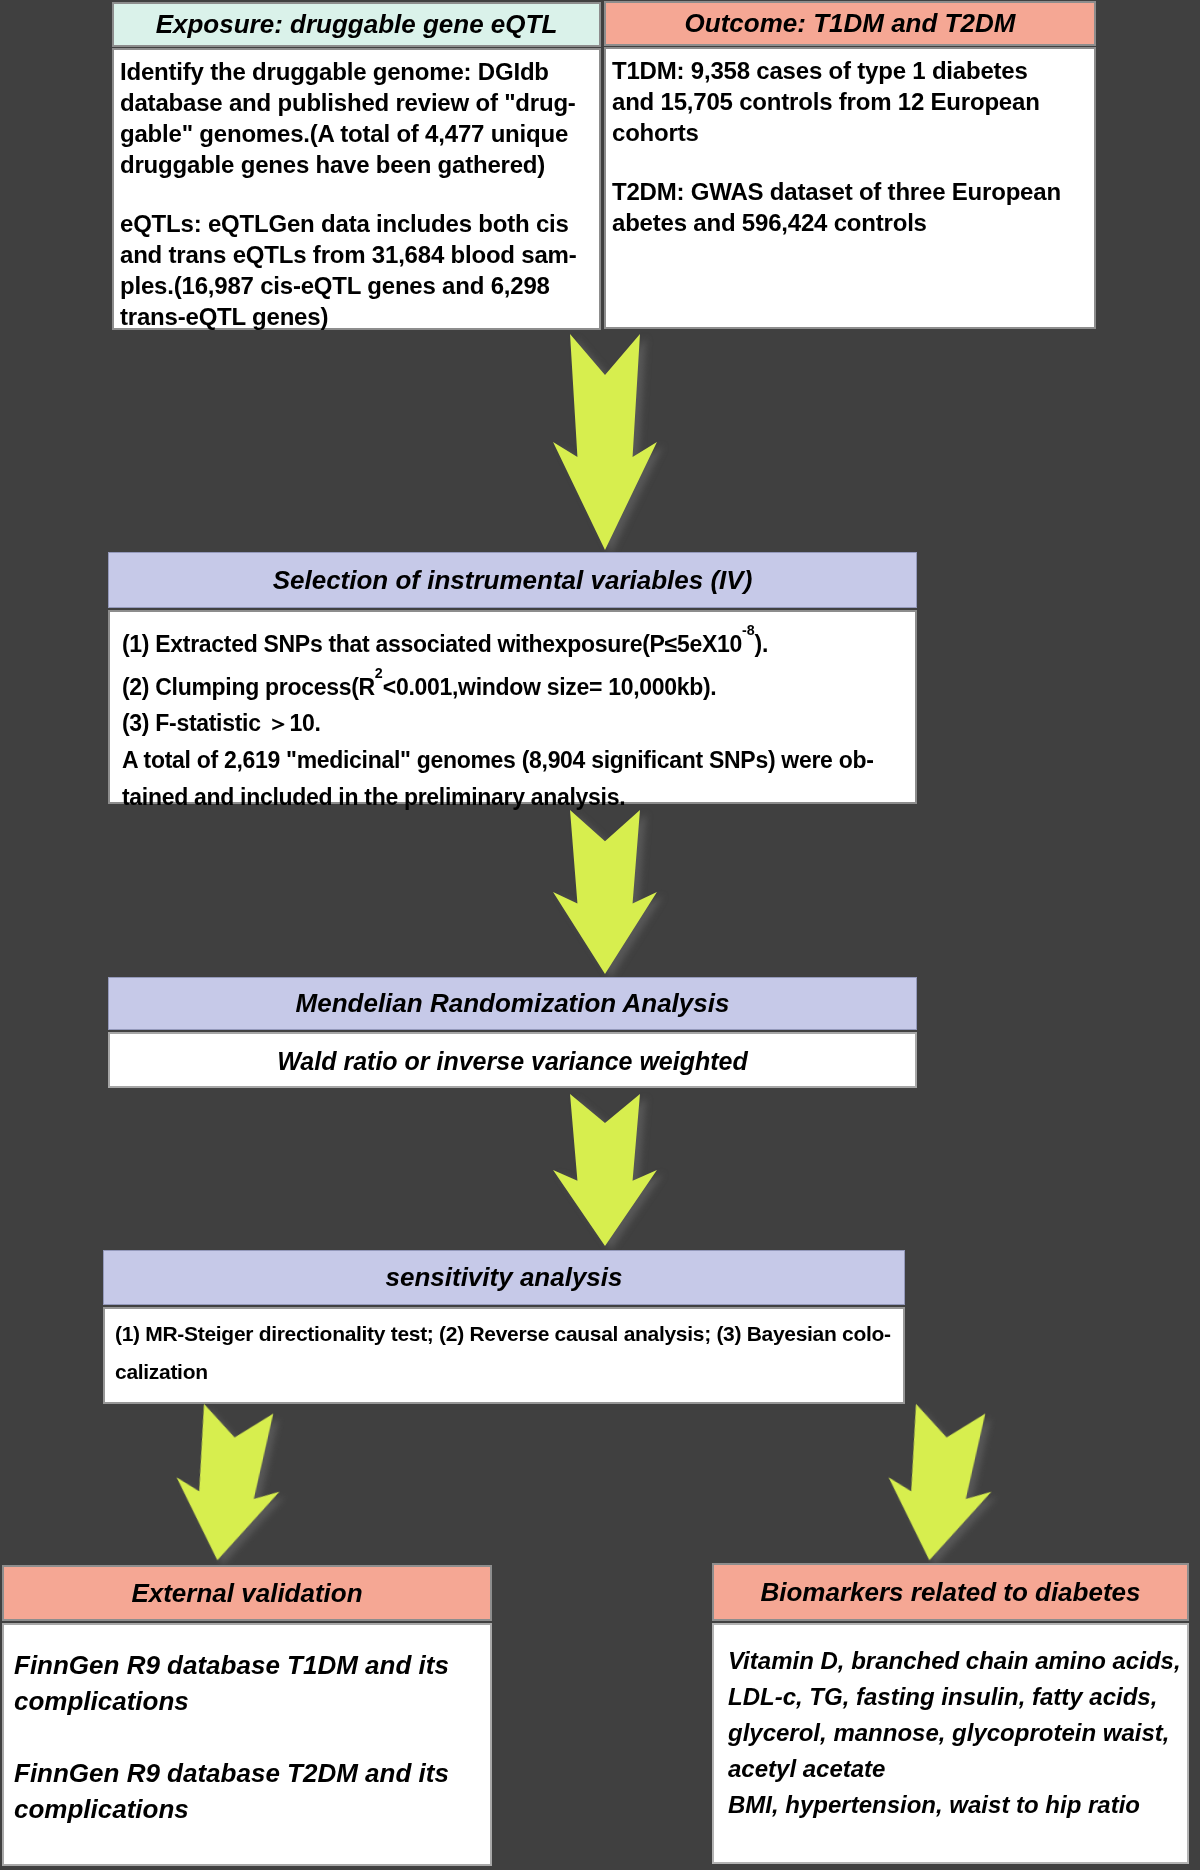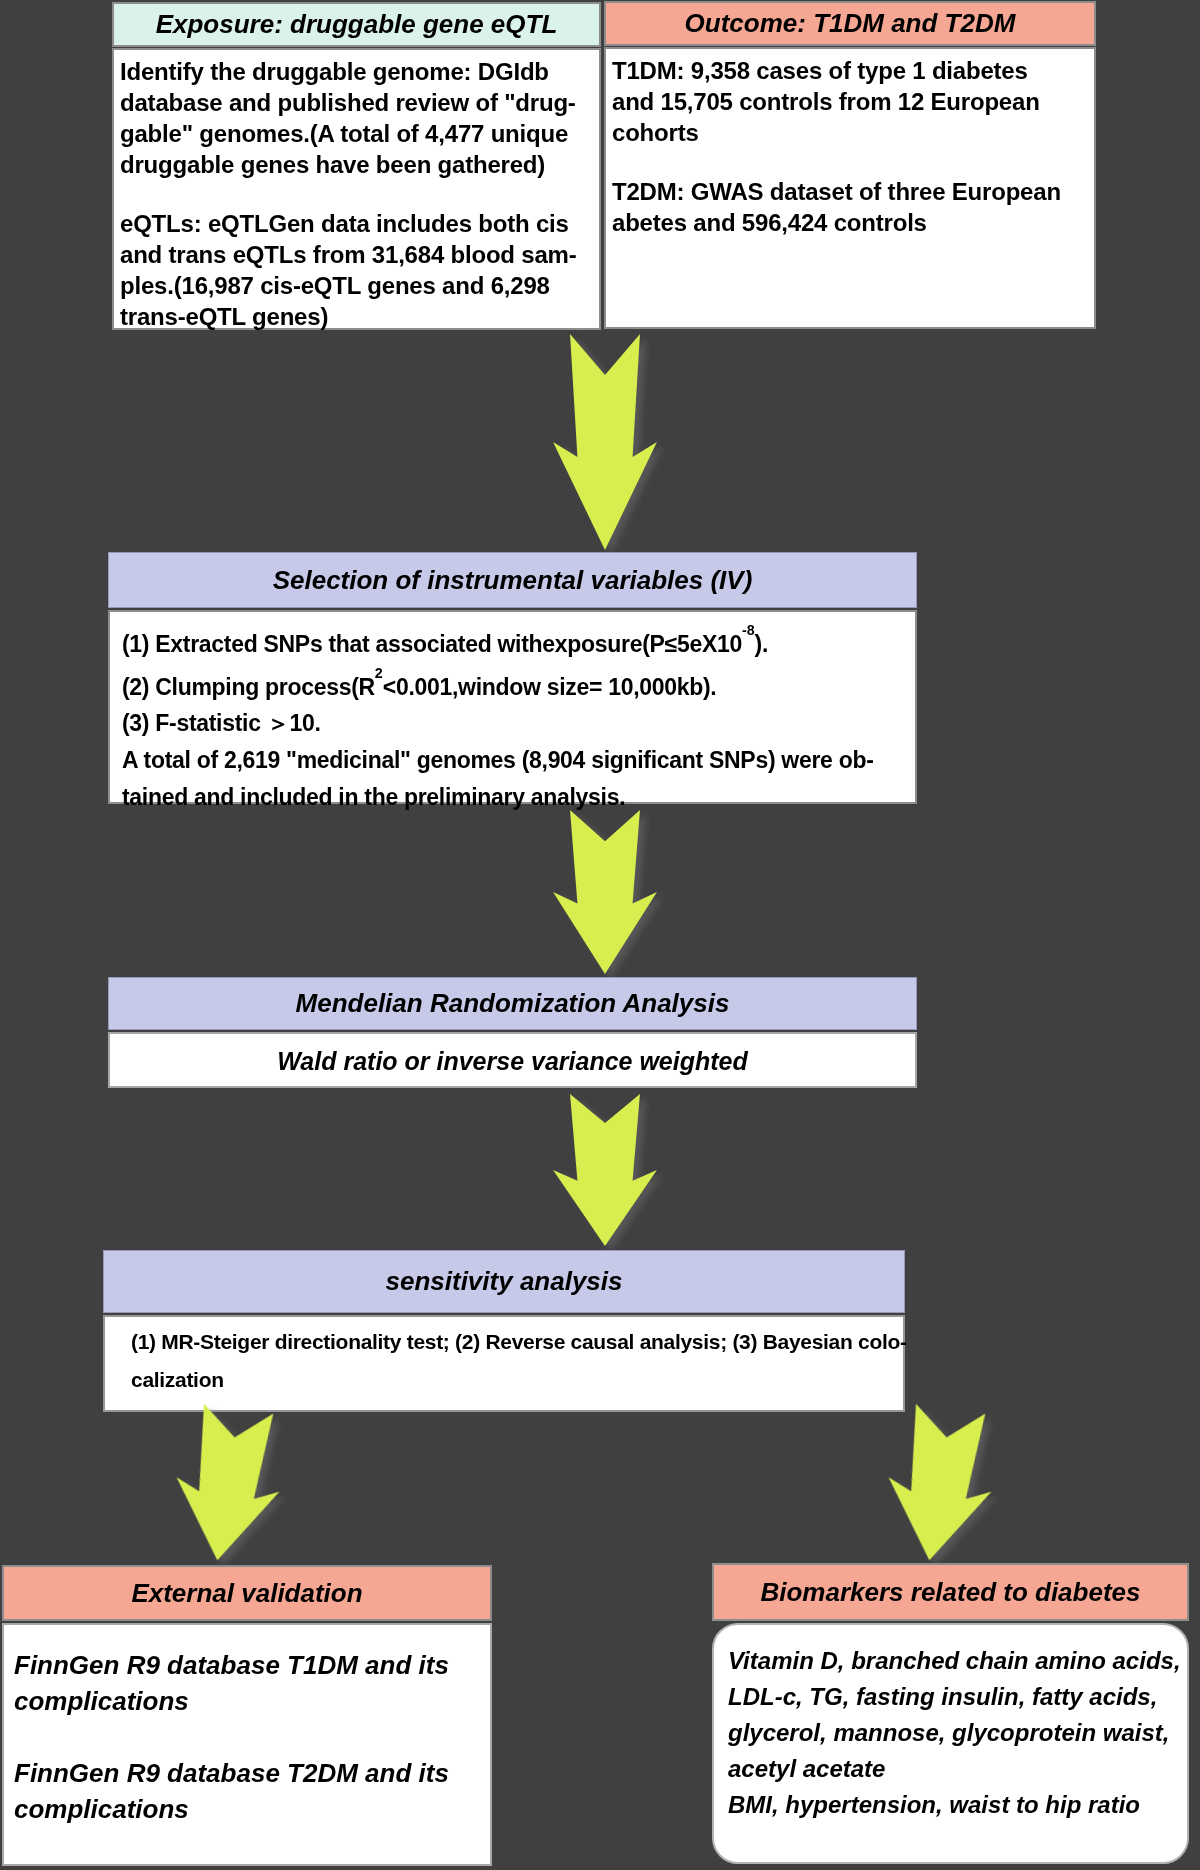--- a/index.html
+++ b/index.html
@@ -10,28 +10,28 @@
        font-weight:bold;font-style:italic;font-size:26px;
        border:2px solid #8d8d8d;box-sizing:border-box;}
   .mint{background:#daf2ea;}
   .salmon{background:#f5a794;}
   .purple{background:#c6c9e8;border:1px solid #9499bb;}
   .bdy{background:#fff;border:2px solid #8d8d8d;box-sizing:border-box;
        font-weight:bold;margin-top:2px;}
   .ln{white-space:nowrap;}
   .tb{font-size:24px;line-height:31px;padding:6px 0 0 6px;letter-spacing:-0.2px;}
   .ivb{font-size:23px;line-height:37px;padding:8px 0 0 12px;letter-spacing:-0.3px;}
-  .snb{font-size:21px;line-height:38px;padding:6px 0 0 26px;letter-spacing:-0.3px;
+  .snb{font-size:21px;line-height:38px;padding:6px 0 0 10px;letter-spacing:-0.3px;
        border-color:#979797;}
   .mrb{font-size:25px;font-style:italic;text-align:center;line-height:54px;
        border-color:#a6a6a6;}
   .blb{font-size:26px;font-style:italic;line-height:36px;padding:22px 0 0 10px;
        border-color:#a8a8a8;}
   .brb{font-size:24px;font-style:italic;line-height:36px;padding:18px 0 0 14px;
-       border-color:#b3b3b3;border-radius:26px;}
+       border-color:#b3b3b3;}
   .pgap{height:28px;}
   sup.e{font-size:0.62em;position:relative;top:-0.55em;letter-spacing:0;}
   .arrow{position:absolute;filter:drop-shadow(6px 4px 3px rgba(110,110,110,0.5));}
   .tilt{transform:rotate(8deg);}
 </style>
 </head>
 <body>
 
 <div class="canvas">
 
@@ -94,21 +94,21 @@
     <div class="bdy mrb" style="height:56px">
       <div class="ln">Wald ratio or inverse variance weighted</div>
     </div>
   </div>
 
   <svg class="arrow" style="left:552px;top:1094px;width:106px;height:152px" viewBox="0 0 100 100" preserveAspectRatio="none">
     <polygon points="17,0 50,19 83,0 76,57 99,50 50,100 1,50 24,57" fill="#d7ee4e"></polygon>
   </svg>
 
   <div class="box" style="left:103px;top:1250px;width:802px">
-    <div class="hdr purple" style="height:63px">
+    <div class="hdr purple" style="height:55px">
       <span>sensitivity analysis</span>
     </div>
     <div class="bdy snb" style="height:97px">
       <div class="ln">(1) MR-Steiger directionality test; (2) Reverse causal analysis; (3) Bayesian colo-</div>
       <div class="ln">calization</div>
     </div>
   </div>
 
   <svg class="arrow tilt" style="left:175px;top:1408px;width:106px;height:153px" viewBox="0 0 100 100" preserveAspectRatio="none">
     <polygon points="17,0 50,19 83,0 76,57 99,50 50,100 1,50 24,57" fill="#d7ee4e"></polygon>

